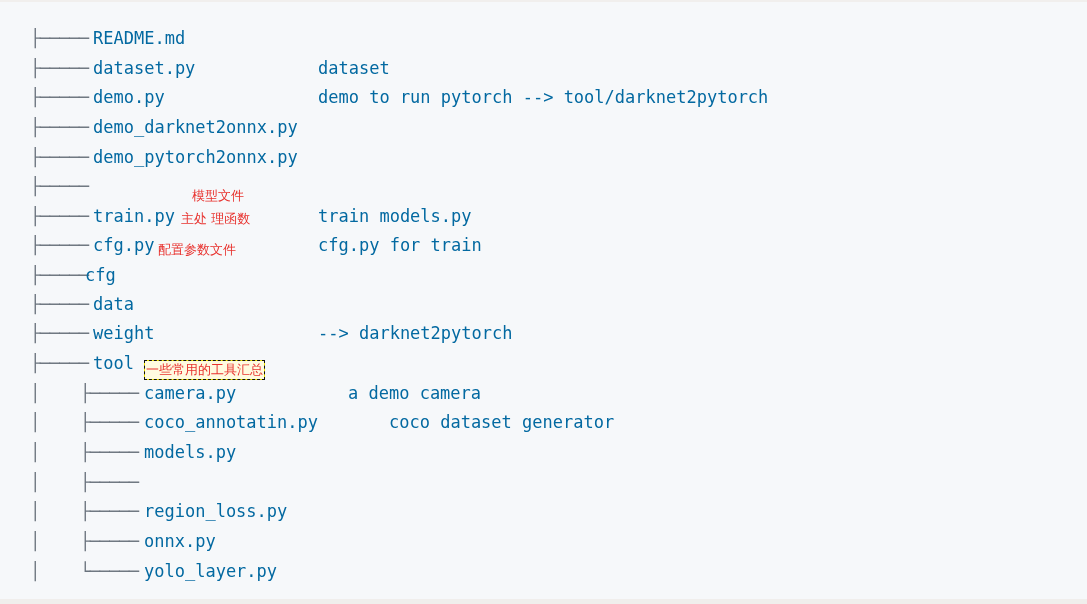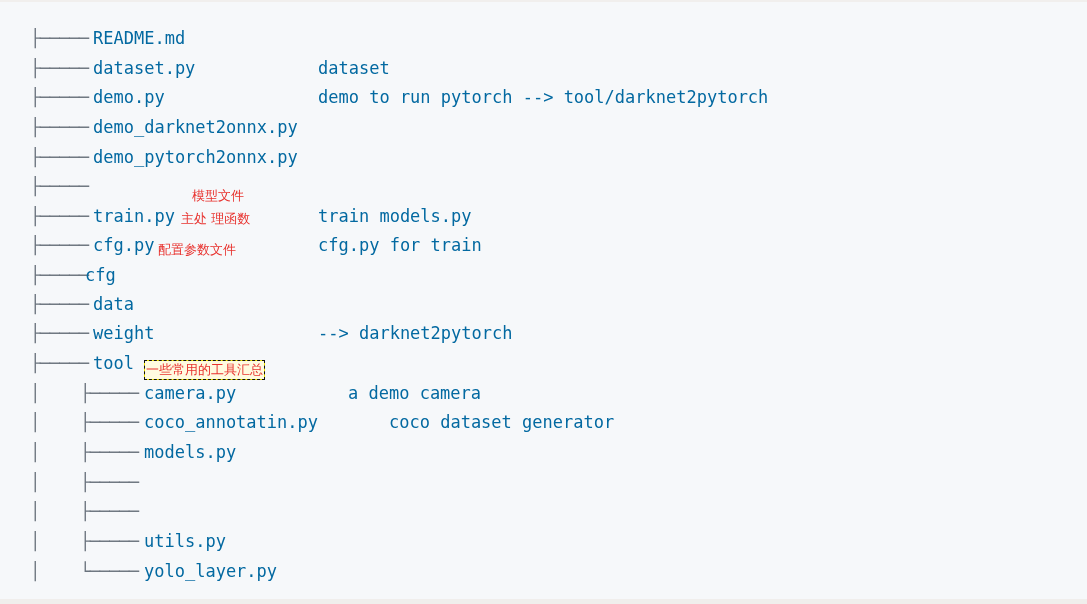--- a/index.html
+++ b/index.html
@@ -129,26 +129,27 @@
   </div>
 
   <div class="row" style="top:467px">
     <span class="glyph" style="left:30px">│</span>
     <span class="glyph" style="left:80px">├─────</span>
   </div>
 
   <div class="row" style="top:496px">
     <span class="glyph" style="left:30px">│</span>
     <span class="glyph" style="left:80px">├─────</span>
+    <span class="name" style="left:144px">region_loss.py</span>
   </div>
 
   <div class="row" style="top:526px">
     <span class="glyph" style="left:30px">│</span>
     <span class="glyph" style="left:80px">├─────</span>
-    <span class="name" style="left:144px">utils.py</span>
+    <span class="name" style="left:144px">onnx.py</span>
   </div>
 
   <div class="row" style="top:556px">
     <span class="glyph" style="left:30px">│</span>
     <span class="glyph" style="left:80px">└─────</span>
     <span class="name" style="left:144px">yolo_layer.py</span>
   </div>
 
 </div>
 

